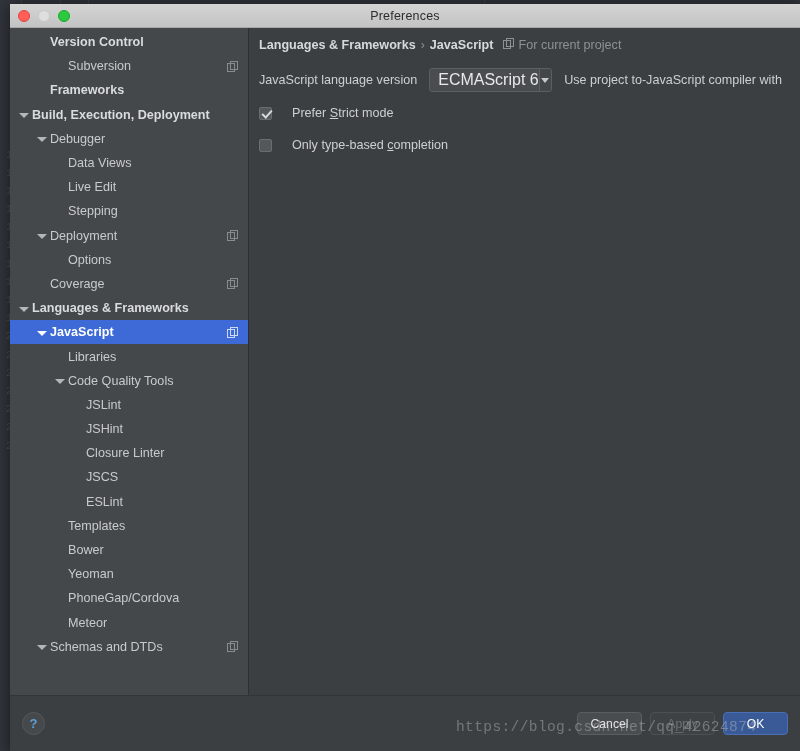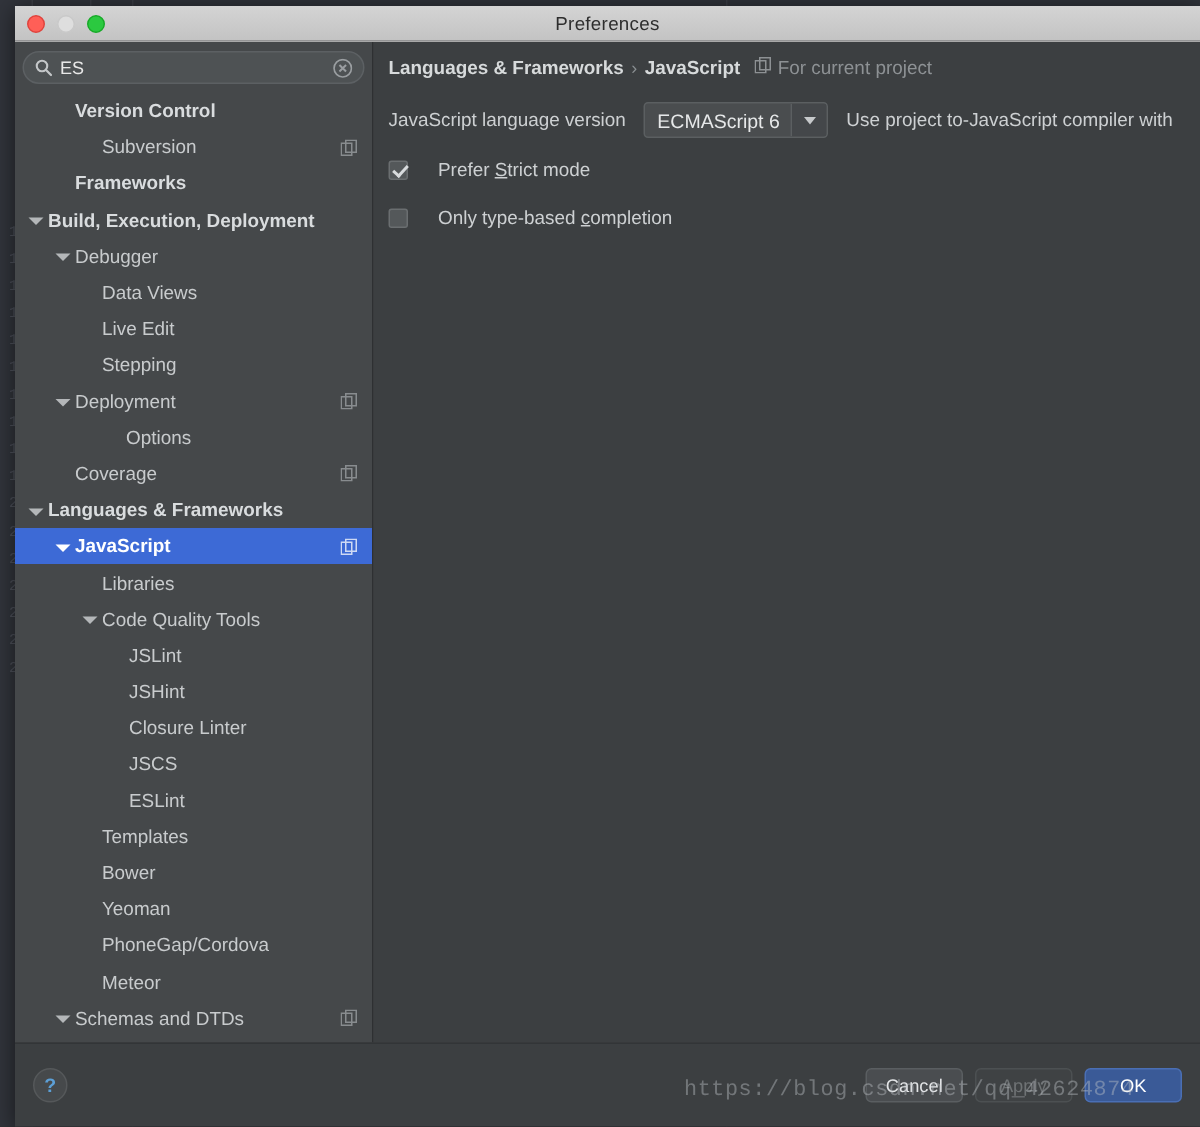--- a/index.html
+++ b/index.html
@@ -129,21 +129,21 @@
   #row-version {
     display: flex; align-items: center; gap: 12px;
     white-space: nowrap; margin-bottom: 14px;
   }
   .field-label { font-size: 12.6px; color: #cdd0d2; }
   #lang-select {
     background: #4a4d4f; border: 1px solid #5b5f61; border-radius: 3px;
     height: 24px; display: flex; align-items: center; width: 123px;
     overflow: hidden;
   }
-  #lang-value { flex: 1; padding-left: 8px; font-size: 13px; color: #e6e8e9; }
+  #lang-value { flex: 1; padding-left: 8px; font-size: 16px; color: #e6e8e9; }
   #lang-arrow {
     width: 24px; height: 100%; border-left: 1px solid #5b5f61;
     background: #44474a; display: flex; align-items: center; justify-content: center;
   }
   #lang-arrow::after {
     content: ""; border-left: 4px solid transparent; border-right: 4px solid transparent;
     border-top: 5px solid #c6c9cb;
   }
   #compiler-note { font-size: 12.6px; color: #cdd0d2; }
 
@@ -240,38 +240,20 @@
       <div class="light yellow"></div>
       <div class="light green"></div>
     </div>
     <div id="win-title">Preferences</div>
   </div>
 
   <div id="body">
 
     <div id="sidebar">
 
-      <div id="search-wrap">
-        <div id="search-box">
-          <span id="search-icon">
-            <svg width="12" height="12" viewBox="0 0 12 12">
-              <circle cx="5" cy="5" r="3.5" fill="none" stroke="#c3c6c8" stroke-width="1.4"></circle>
-              <line x1="7.7" y1="7.7" x2="11" y2="11" stroke="#c3c6c8" stroke-width="1.5" stroke-linecap="round"></line>
-            </svg>
-          </span>
-          <input id="search-input" type="text" value="ES" style="">
-          <span id="clear-icon">
-            <svg width="13" height="13" viewBox="0 0 13 13">
-              <circle cx="6.5" cy="6.5" r="5.8" fill="none" stroke="#9a9ea1" stroke-width="1.1"></circle>
-              <line x1="4.3" y1="4.3" x2="8.7" y2="8.7" stroke="#9a9ea1" stroke-width="1.3"></line>
-              <line x1="8.7" y1="4.3" x2="4.3" y2="8.7" stroke="#9a9ea1" stroke-width="1.3"></line>
-            </svg>
-          </span>
-        </div>
-      </div>
 
       <div id="tree">
           <div class="node bold" style="padding-left: 26px;">
             <span class="arrow"></span>
             <span class="label">Version Control</span>
           </div>
           <div class="node" style="padding-left: 44px;">
             <span class="arrow"></span>
             <span class="label">Subversion</span>
             <span class="cfg-icon">
@@ -308,21 +290,21 @@
           <div class="node" style="padding-left: 26px;">
             <span class="arrow open"></span>
             <span class="label">Deployment</span>
             <span class="cfg-icon">
               <svg width="11" height="11" viewBox="0 0 11 11">
                 <rect x="0.5" y="2.5" width="7" height="8" fill="none" stroke="#9fa3a6" stroke-width="1"></rect>
                 <rect x="3.5" y="0.5" width="7" height="8" fill="none" stroke="#9fa3a6" stroke-width="1"></rect>
               </svg>
             </span>
           </div>
-          <div class="node" style="padding-left: 60px; align-items: center;">
+          <div class="node" style="padding-left: 44px; align-items: center;">
             <span class="arrow"></span>
             <span class="label">Options</span>
           </div>
           <div class="node" style="padding-left: 26px;">
             <span class="arrow"></span>
             <span class="label">Coverage</span>
             <span class="cfg-icon">
               <svg width="11" height="11" viewBox="0 0 11 11">
                 <rect x="0.5" y="2.5" width="7" height="8" fill="none" stroke="#9fa3a6" stroke-width="1"></rect>
                 <rect x="3.5" y="0.5" width="7" height="8" fill="none" stroke="#9fa3a6" stroke-width="1"></rect>

